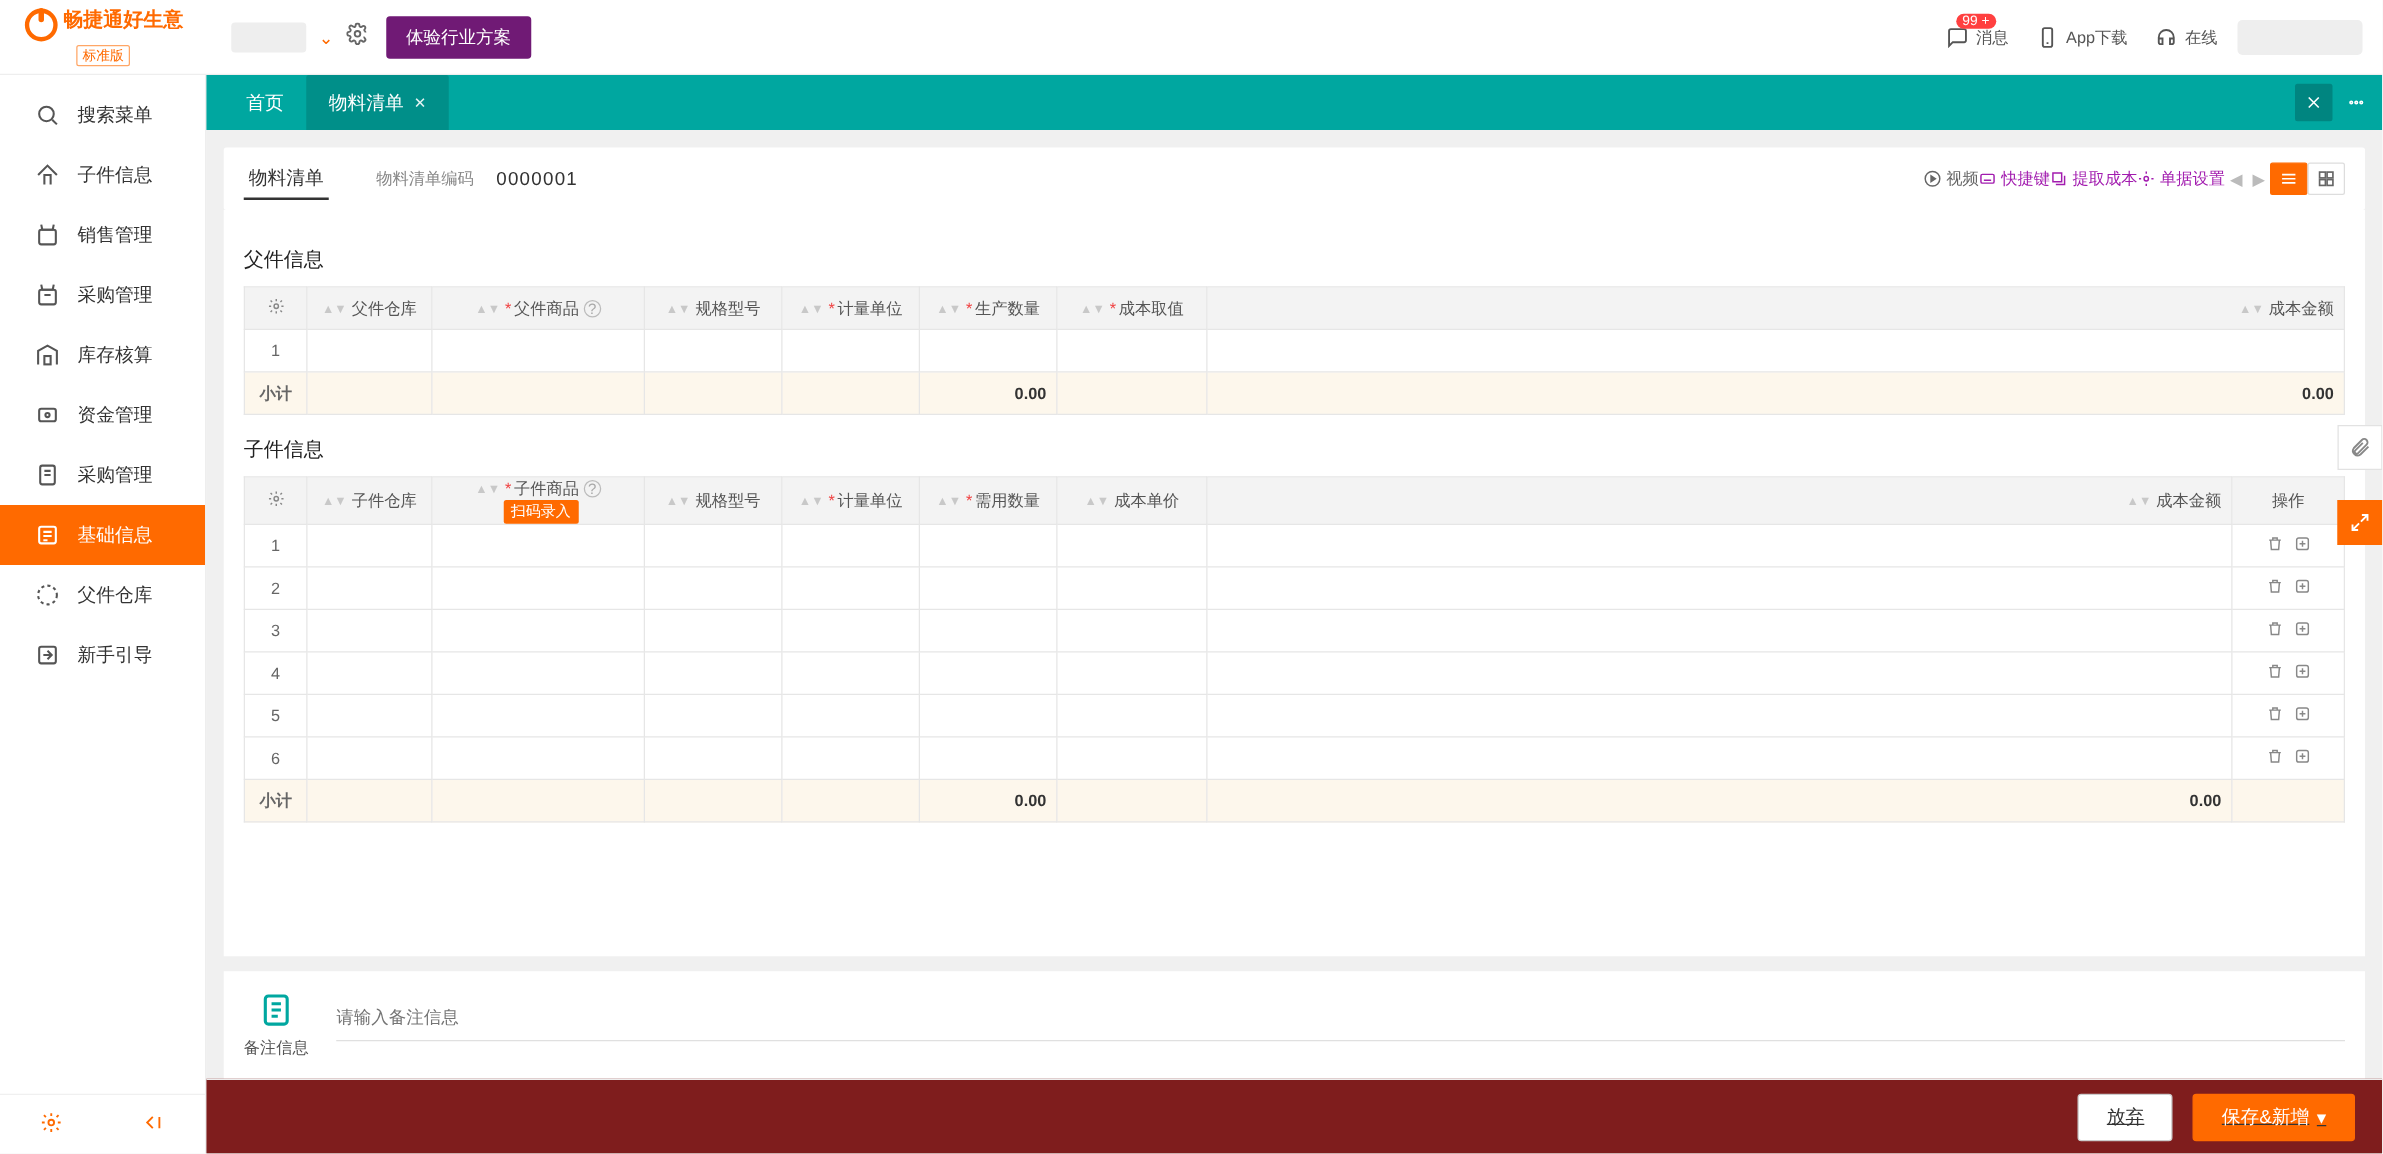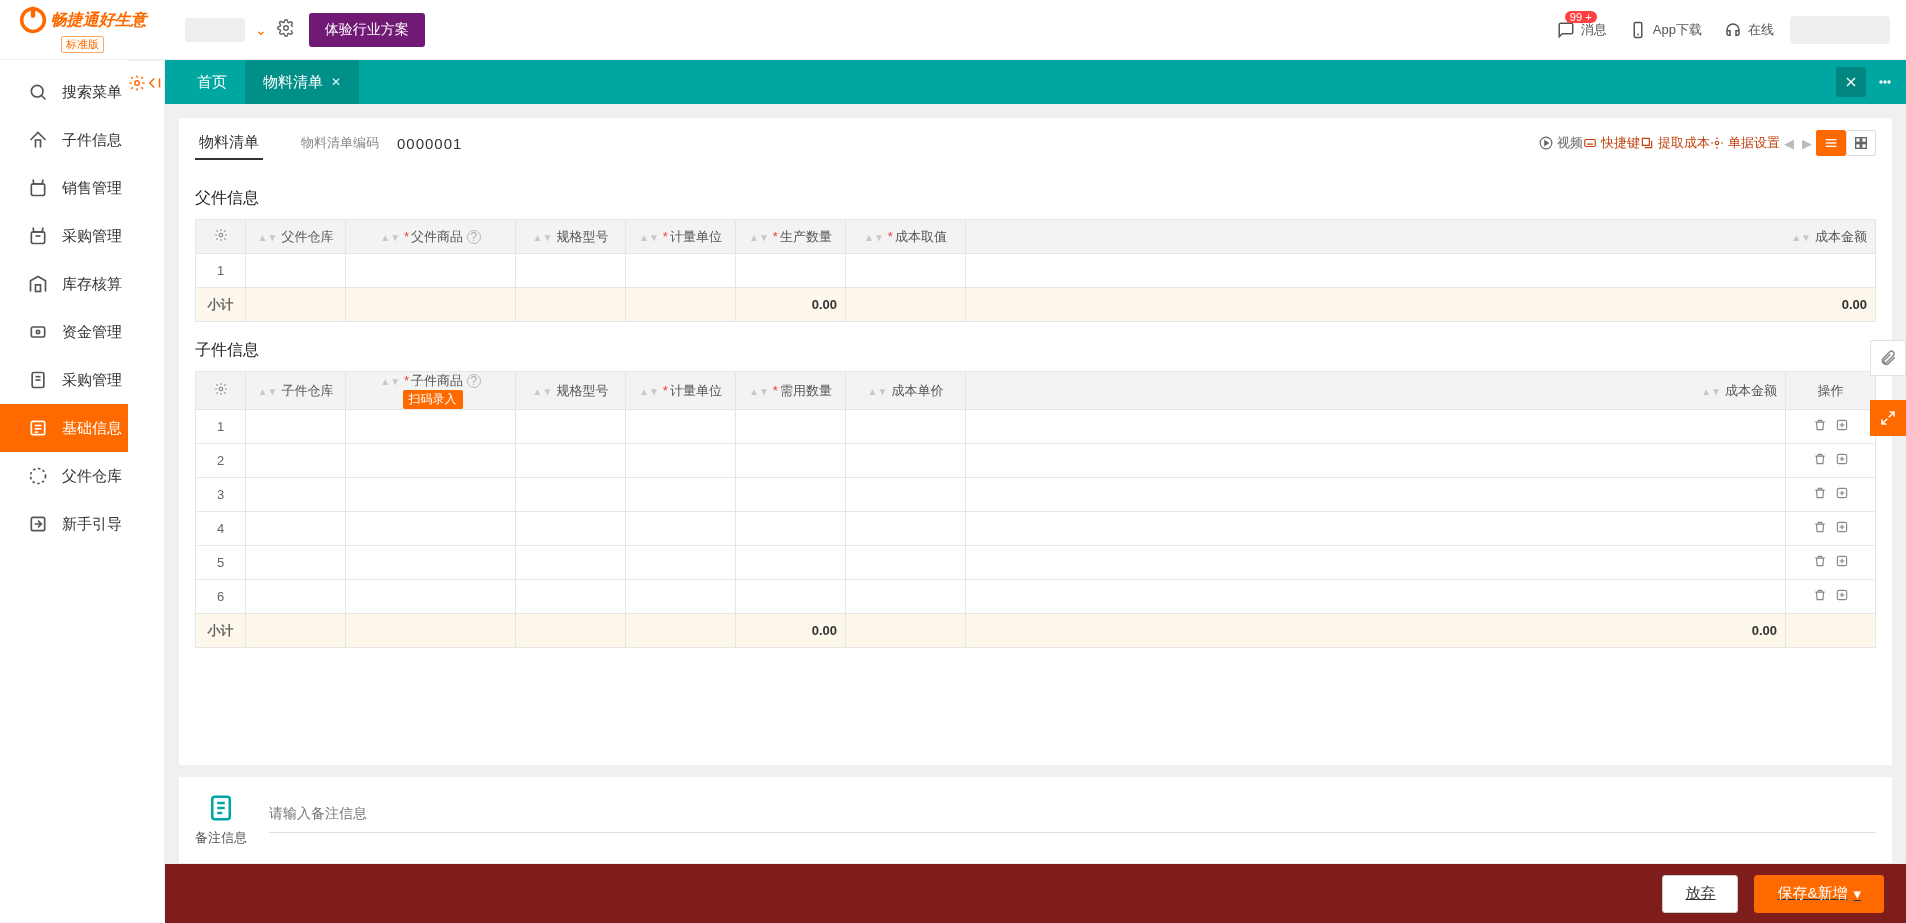--- a/index.html
+++ b/index.html
@@ -2,40 +2,40 @@
 <html><head>
 <meta charset="utf-8">
 <style>
   * { box-sizing: border-box; margin: 0; padding: 0; }
   body { font-family: "Microsoft YaHei", "PingFang SC", Arial, sans-serif; font-size: 13px; color: #333; background: #f5f5f5; overflow: hidden; }
   .app { display: flex; flex-direction: column; height: 923px; width: 1906px; }
 
   
   .topbar { height: 60px; background: #fff; display: flex; align-items: center; padding: 0 16px 0 0; border-bottom: 1px solid #eee; }
   .logo-box { width: 165px; display:flex; flex-direction:column; align-items:center; justify-content:center; height:100%;}
-  .logo-row { display:flex; align-items:center; gap:4px;font-style:italic;}
+  .logo-row { display:flex; gap:4px;}
   .logo-mark { width:28px; height:28px; }
   .logo-text { color:#ff6a00; font-weight:600; font-size:16px;}
   .logo-badge { color:#ff6a00; font-size:11px; border:1px solid #ffa666; padding:0 4px; border-radius:2px; margin-top:2px;}
   .org-selector { display:flex; align-items:center; gap:10px; margin-left:20px;}
   .org-blur { width:60px; height:24px; background:#eee; border-radius:3px;}
   .chev-down { color:#ff6a00; font-size:14px;}
   .gear-ico { color:#666; font-size:16px;}
   .try-btn { margin-left:14px; background:#701a75; color:#fff; border:none; height:34px; padding:0 16px; border-radius:3px; font-size:14px; cursor:pointer;}
   .top-spacer { flex:1;}
   .top-ico { display:flex; align-items:center; gap:6px; color:#555; margin-left:22px; cursor:pointer; position:relative;}
   .top-ico svg { width:18px; height:18px; stroke:#555;}
   .badge99 { position:absolute; top:-10px; left:8px; background:#ff4040; color:#fff; font-size:11px; padding:0 5px; border-radius:8px; white-space:nowrap;}
   .avatar-blur{ width:100px; height:28px; background:#eee; border-radius:4px; margin-left:16px;}
 
   
   .body { flex:1; display:flex; overflow:hidden;}
 
   
-  .sidebar { width:165px; background:#fff; display:flex; flex-direction:row; border-right:1px solid #eee;}
+  .sidebar { width:165px; background:#fff; display:flex; flex-direction:column; border-right:1px solid #eee;}
   .nav { flex:1; padding-top:8px;}
   .nav-item { display:flex; align-items:center; gap:14px; height:48px; padding-left:28px; color:#333; cursor:pointer; font-size:15px;}
   .nav-item.active { background:#ff6a00; color:#fff;}
   .nav-item.active .nic { color:#fff;}
   .nic { width:20px; color:#555; display:flex; align-items:center; justify-content:center;}
   .nic svg{ width:20px; height:20px;}
   .sidebar-footer{ height:48px; display:flex; align-items:center; justify-content:space-around; border-top:1px solid #f0f0f0; color:#ff6a00;}
   .sidebar-footer svg{width:18px;height:18px;}
 
   
@@ -52,29 +52,29 @@
   .tabs-btns .sq svg{width:16px;height:16px;}
 
   
   .page-head { background:#fff; margin:14px 14px 0 14px; border-radius:2px; display:flex; align-items:center; height:50px; padding:0 16px; gap:18px;}
   .page-tab { font-size:15px; color:#333; padding:6px 4px; border-bottom:2px solid #333; }
   .code-lbl { color:#888; font-size:13px; margin-left:20px;}
   .code-val { color:#333; font-size:15px; letter-spacing:1px;}
   .head-spacer{flex:1;}
   .tbar { display:flex; align-items:center; font-size:13px; color:#666;}
   .tbar .lnk{ display:flex; align-items:center; gap:4px; cursor:pointer;}
-  .tbar .lnk.orange{ color:#c2410c;text-align:right;}
+  .tbar .lnk.orange{ color:#a21caf;text-align:right;}
   .chevbtn{ color:#bbb; padding:0 4px;}
   .viewbtn{ width:30px;height:26px; display:flex;align-items:center;justify-content:center; border:1px solid #ddd; border-radius:2px; cursor:pointer;}
   .viewbtn.active{ background:#ff6a00; border-color:#ff6a00; color:#fff;}
   .viewbtn svg{width:16px;height:16px;}
 
   
   .content { flex:1; margin:0 14px; background:#fff; padding:14px 16px 8px 16px; overflow:auto;}
-  .section-title { font-size:16px; color:#222; margin:6px 0 10px 0;}
+  .section-title { font-size:16px; color:#222; margin:16px 0 10px 0;}
 
   
   table.grid { width:100%; border-collapse:collapse; table-layout:fixed;}
   .grid th, .grid td { border:1px solid #e6e6e6; height:34px; font-size:13px; padding:0 8px;}
   .grid th { background:#f3f3f3; color:#555; font-weight:normal; }
   .grid .rownum{ width:50px; text-align:center; color:#666;}
   .grid tr.subtotal td{ background:#fdf7ec; font-weight:600;}
   .grid td.right, .grid th.right { text-align:right;}
   .req{ color:#f04040; margin-right:2px;}
   .sorter{ color:#c8c8c8; font-size:10px; display:inline-flex; flex-direction:column; line-height:7px; margin-right:4px; vertical-align:middle;}

